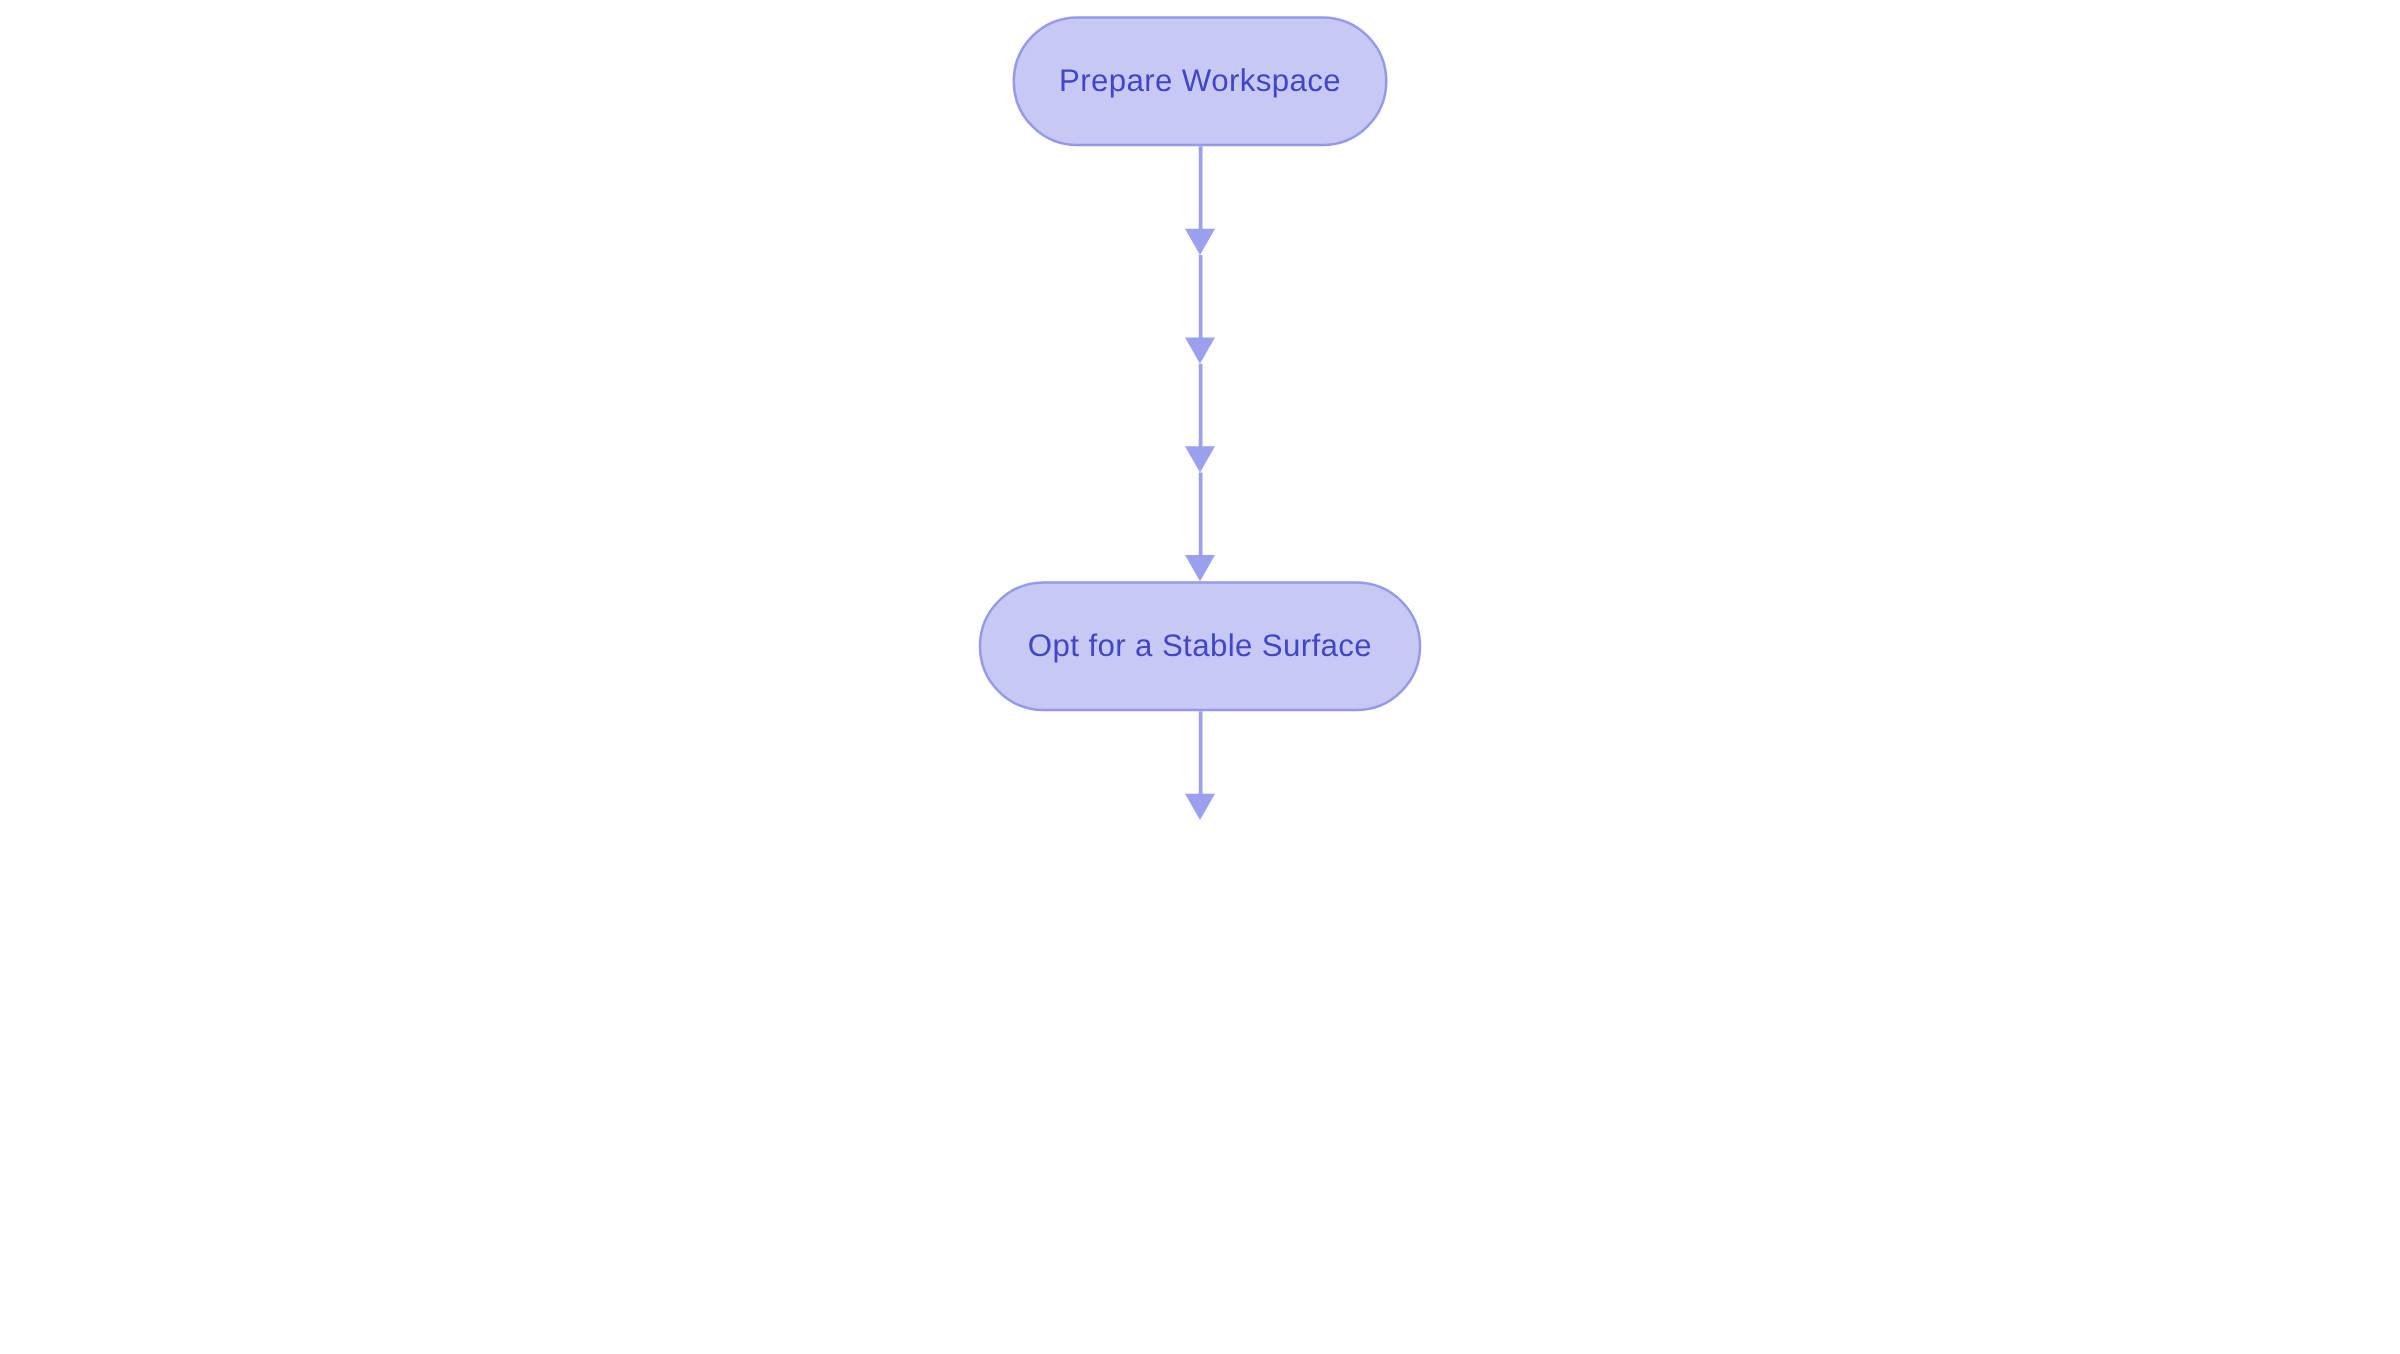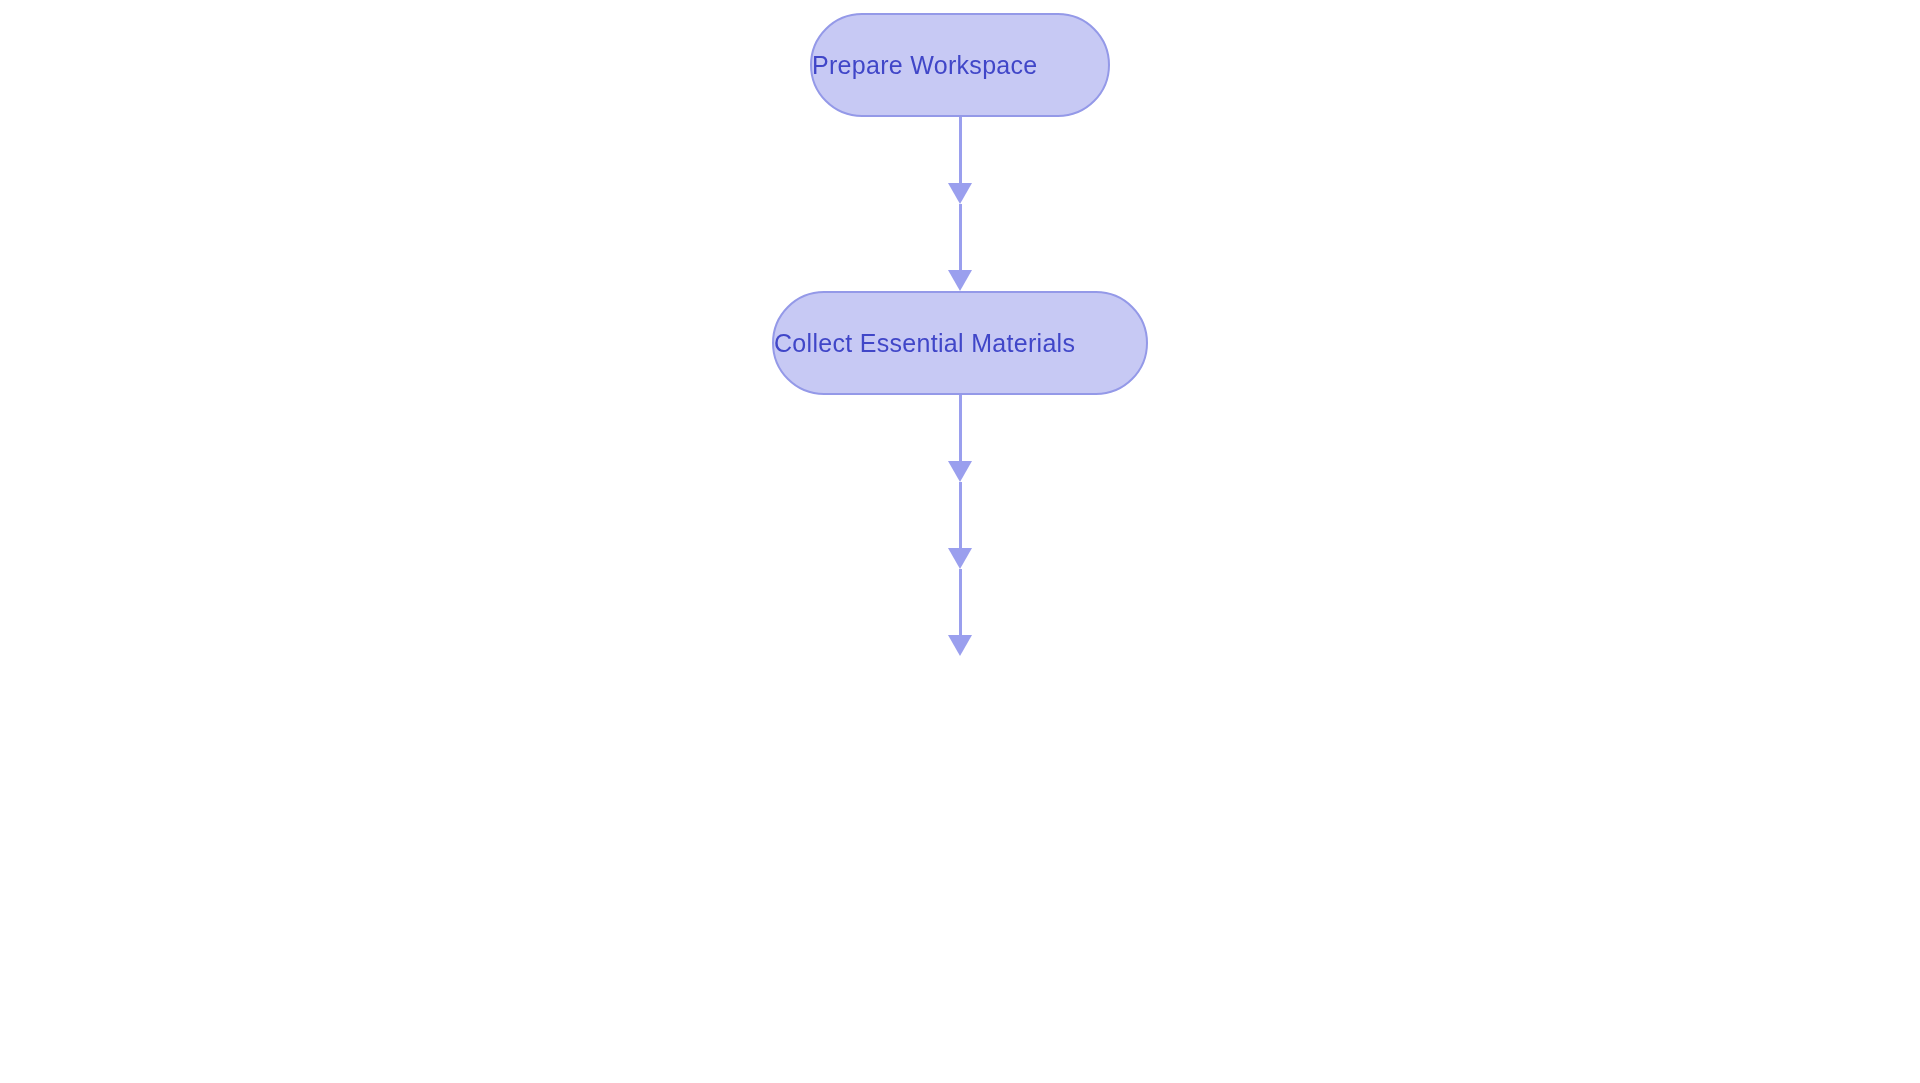--- a/index.html
+++ b/index.html
@@ -25,21 +25,21 @@
     align-items: center;
   }
   .node {
     height: 104px;
     border-radius: 52px;
     background: var(--node-fill, #c7c9f4);
     border: 2px solid var(--node-border, #9499e8);
     box-sizing: border-box;
     display: flex;
     align-items: center;
-    justify-content: flex-start;
+    justify-content: center;
     flex: 0 0 auto;
   }
   .node span {
     color: var(--text-color, #4046c8);
     font-size: 25px;
     letter-spacing: 0.3px;
     white-space: nowrap;
   }
   .n0 { width: 300px; }
   .n1 { width: 524px; }
@@ -83,35 +83,35 @@
       <div class="shaft"></div>
       <div class="head"></div>
     </div>
 
 
     <div class="arrow">
       <div class="shaft"></div>
       <div class="head"></div>
     </div>
 
-    <div class="node n2">
-      <span>Collect Essential Materials</span>
-    </div>
 
     <div class="arrow">
       <div class="shaft"></div>
       <div class="head"></div>
     </div>
 
 
     <div class="arrow">
       <div class="shaft"></div>
       <div class="head"></div>
     </div>
 
+    <div class="node n4">
+      <span>Opt for a Stable Surface</span>
+    </div>
 
     <div class="arrow">
       <div class="shaft"></div>
       <div class="head"></div>
     </div>
 
 
   </div>
 </div>
 

